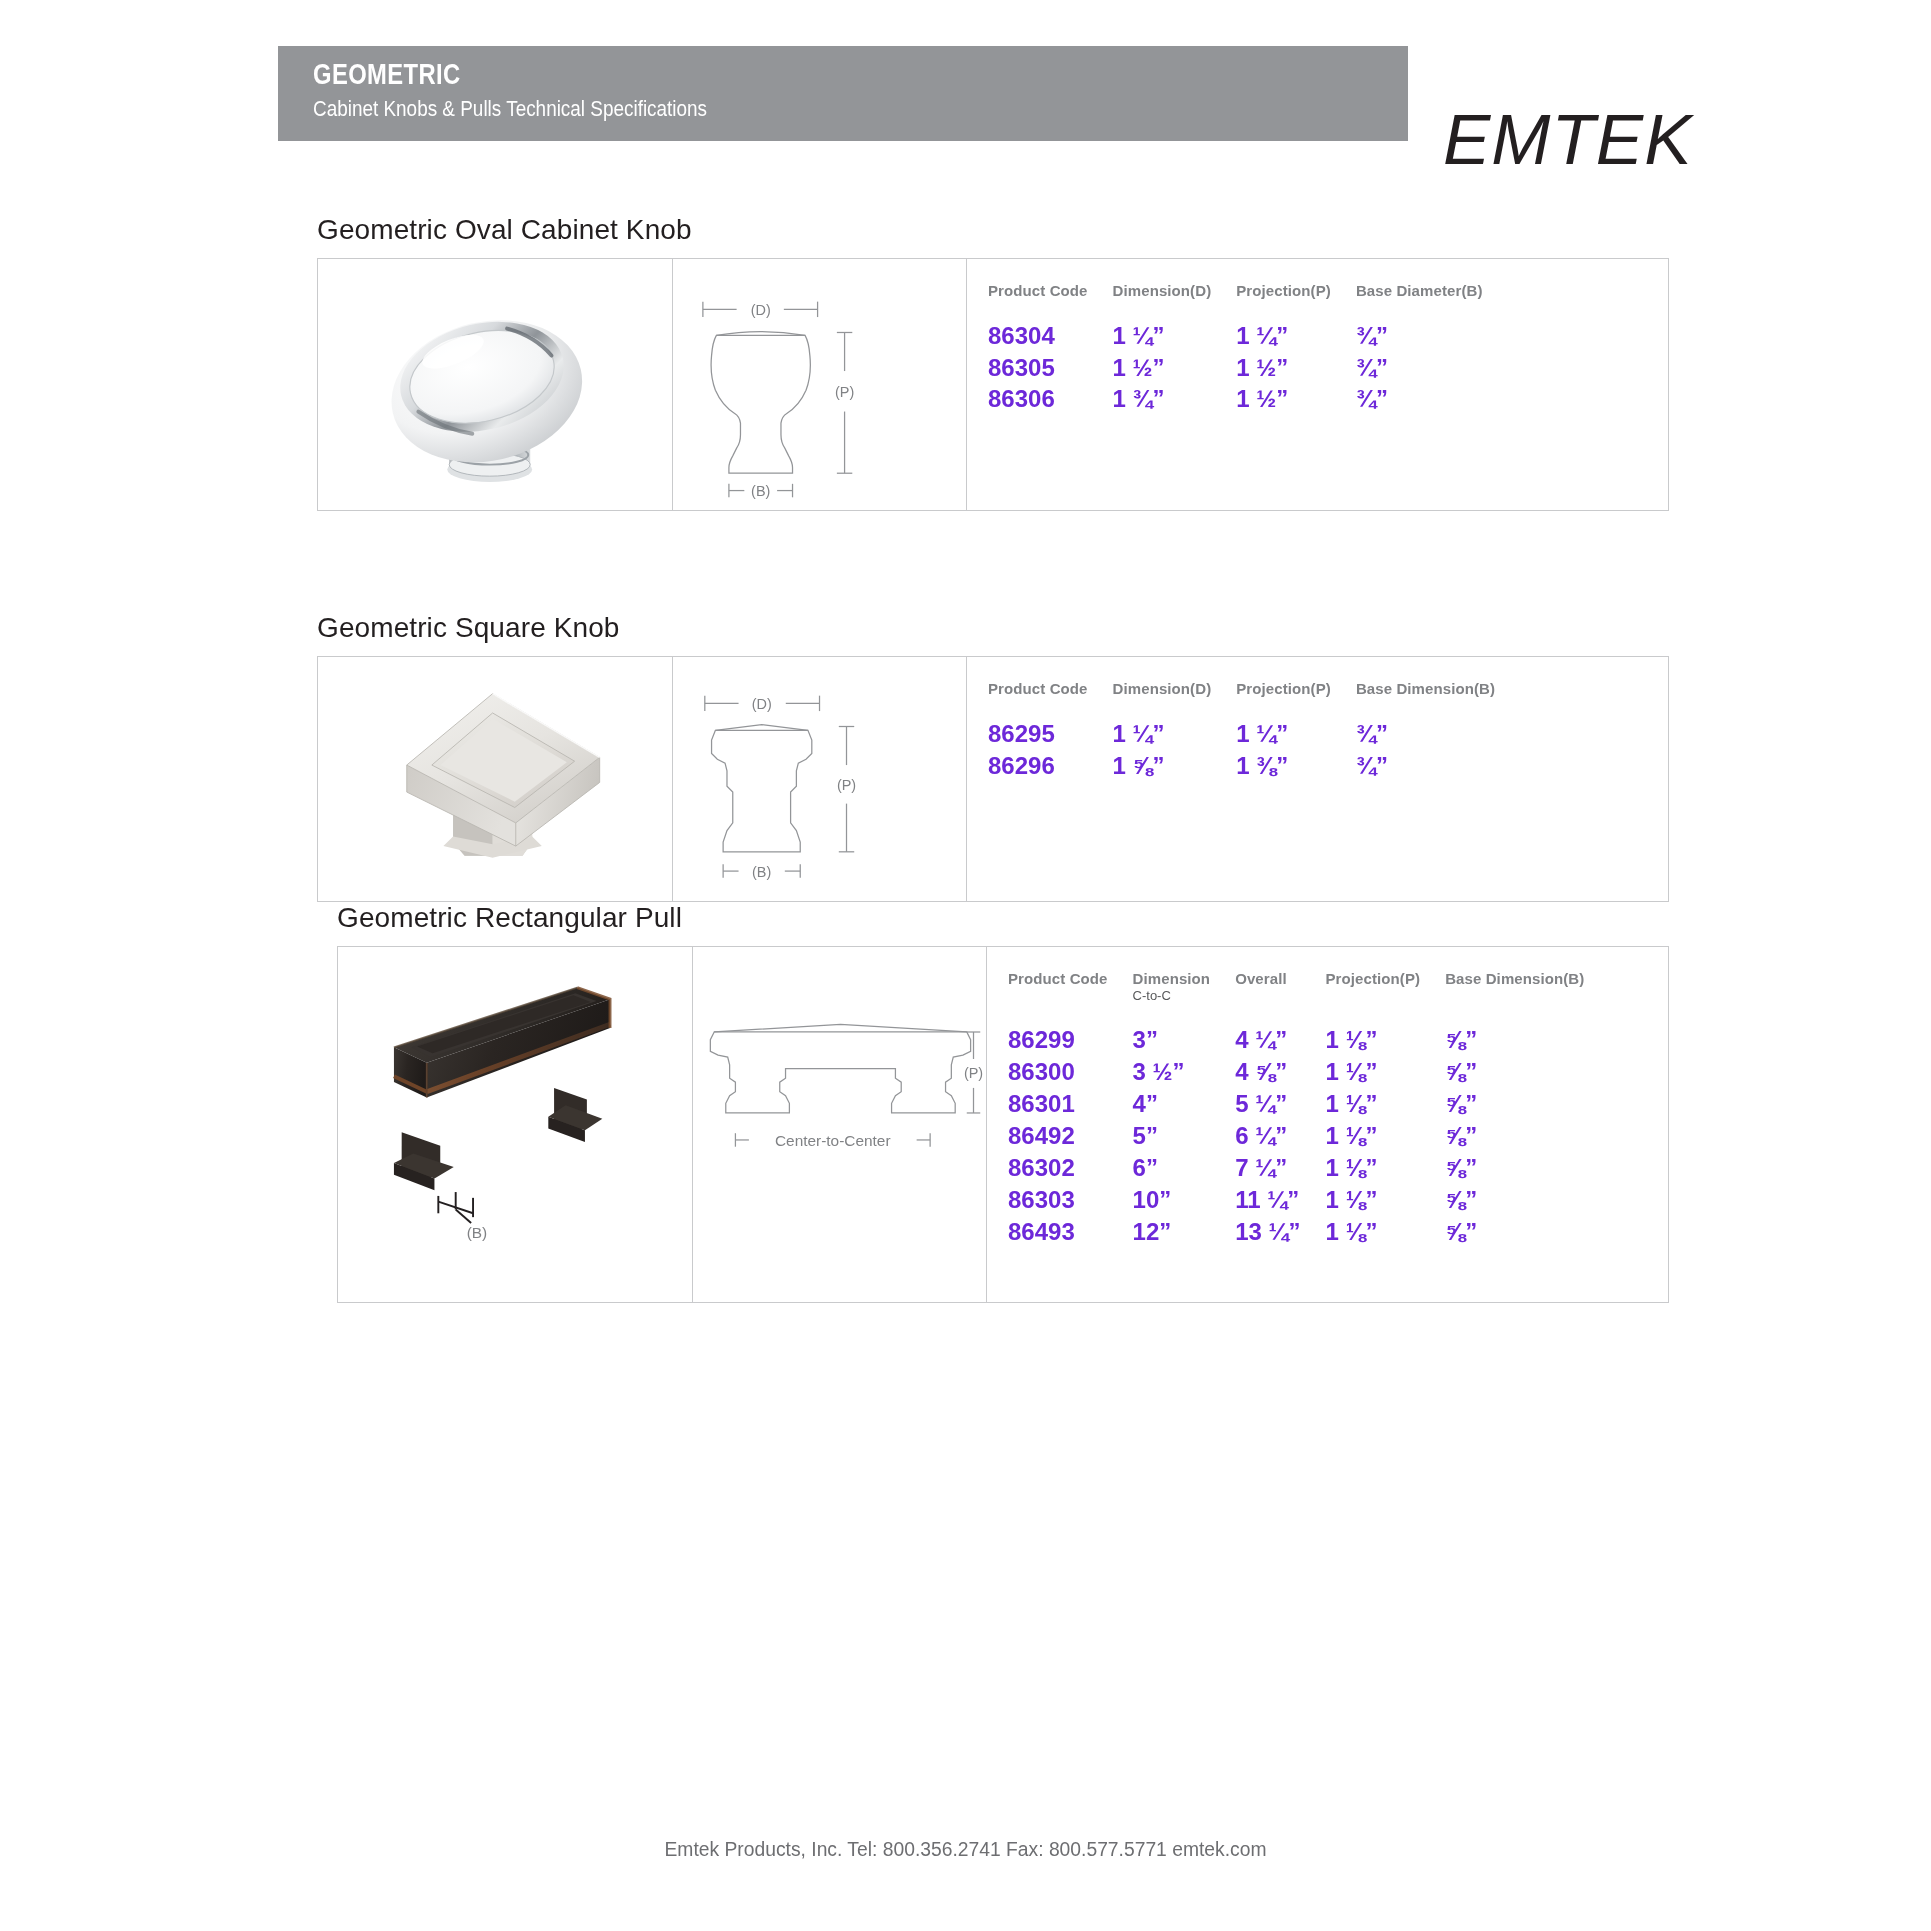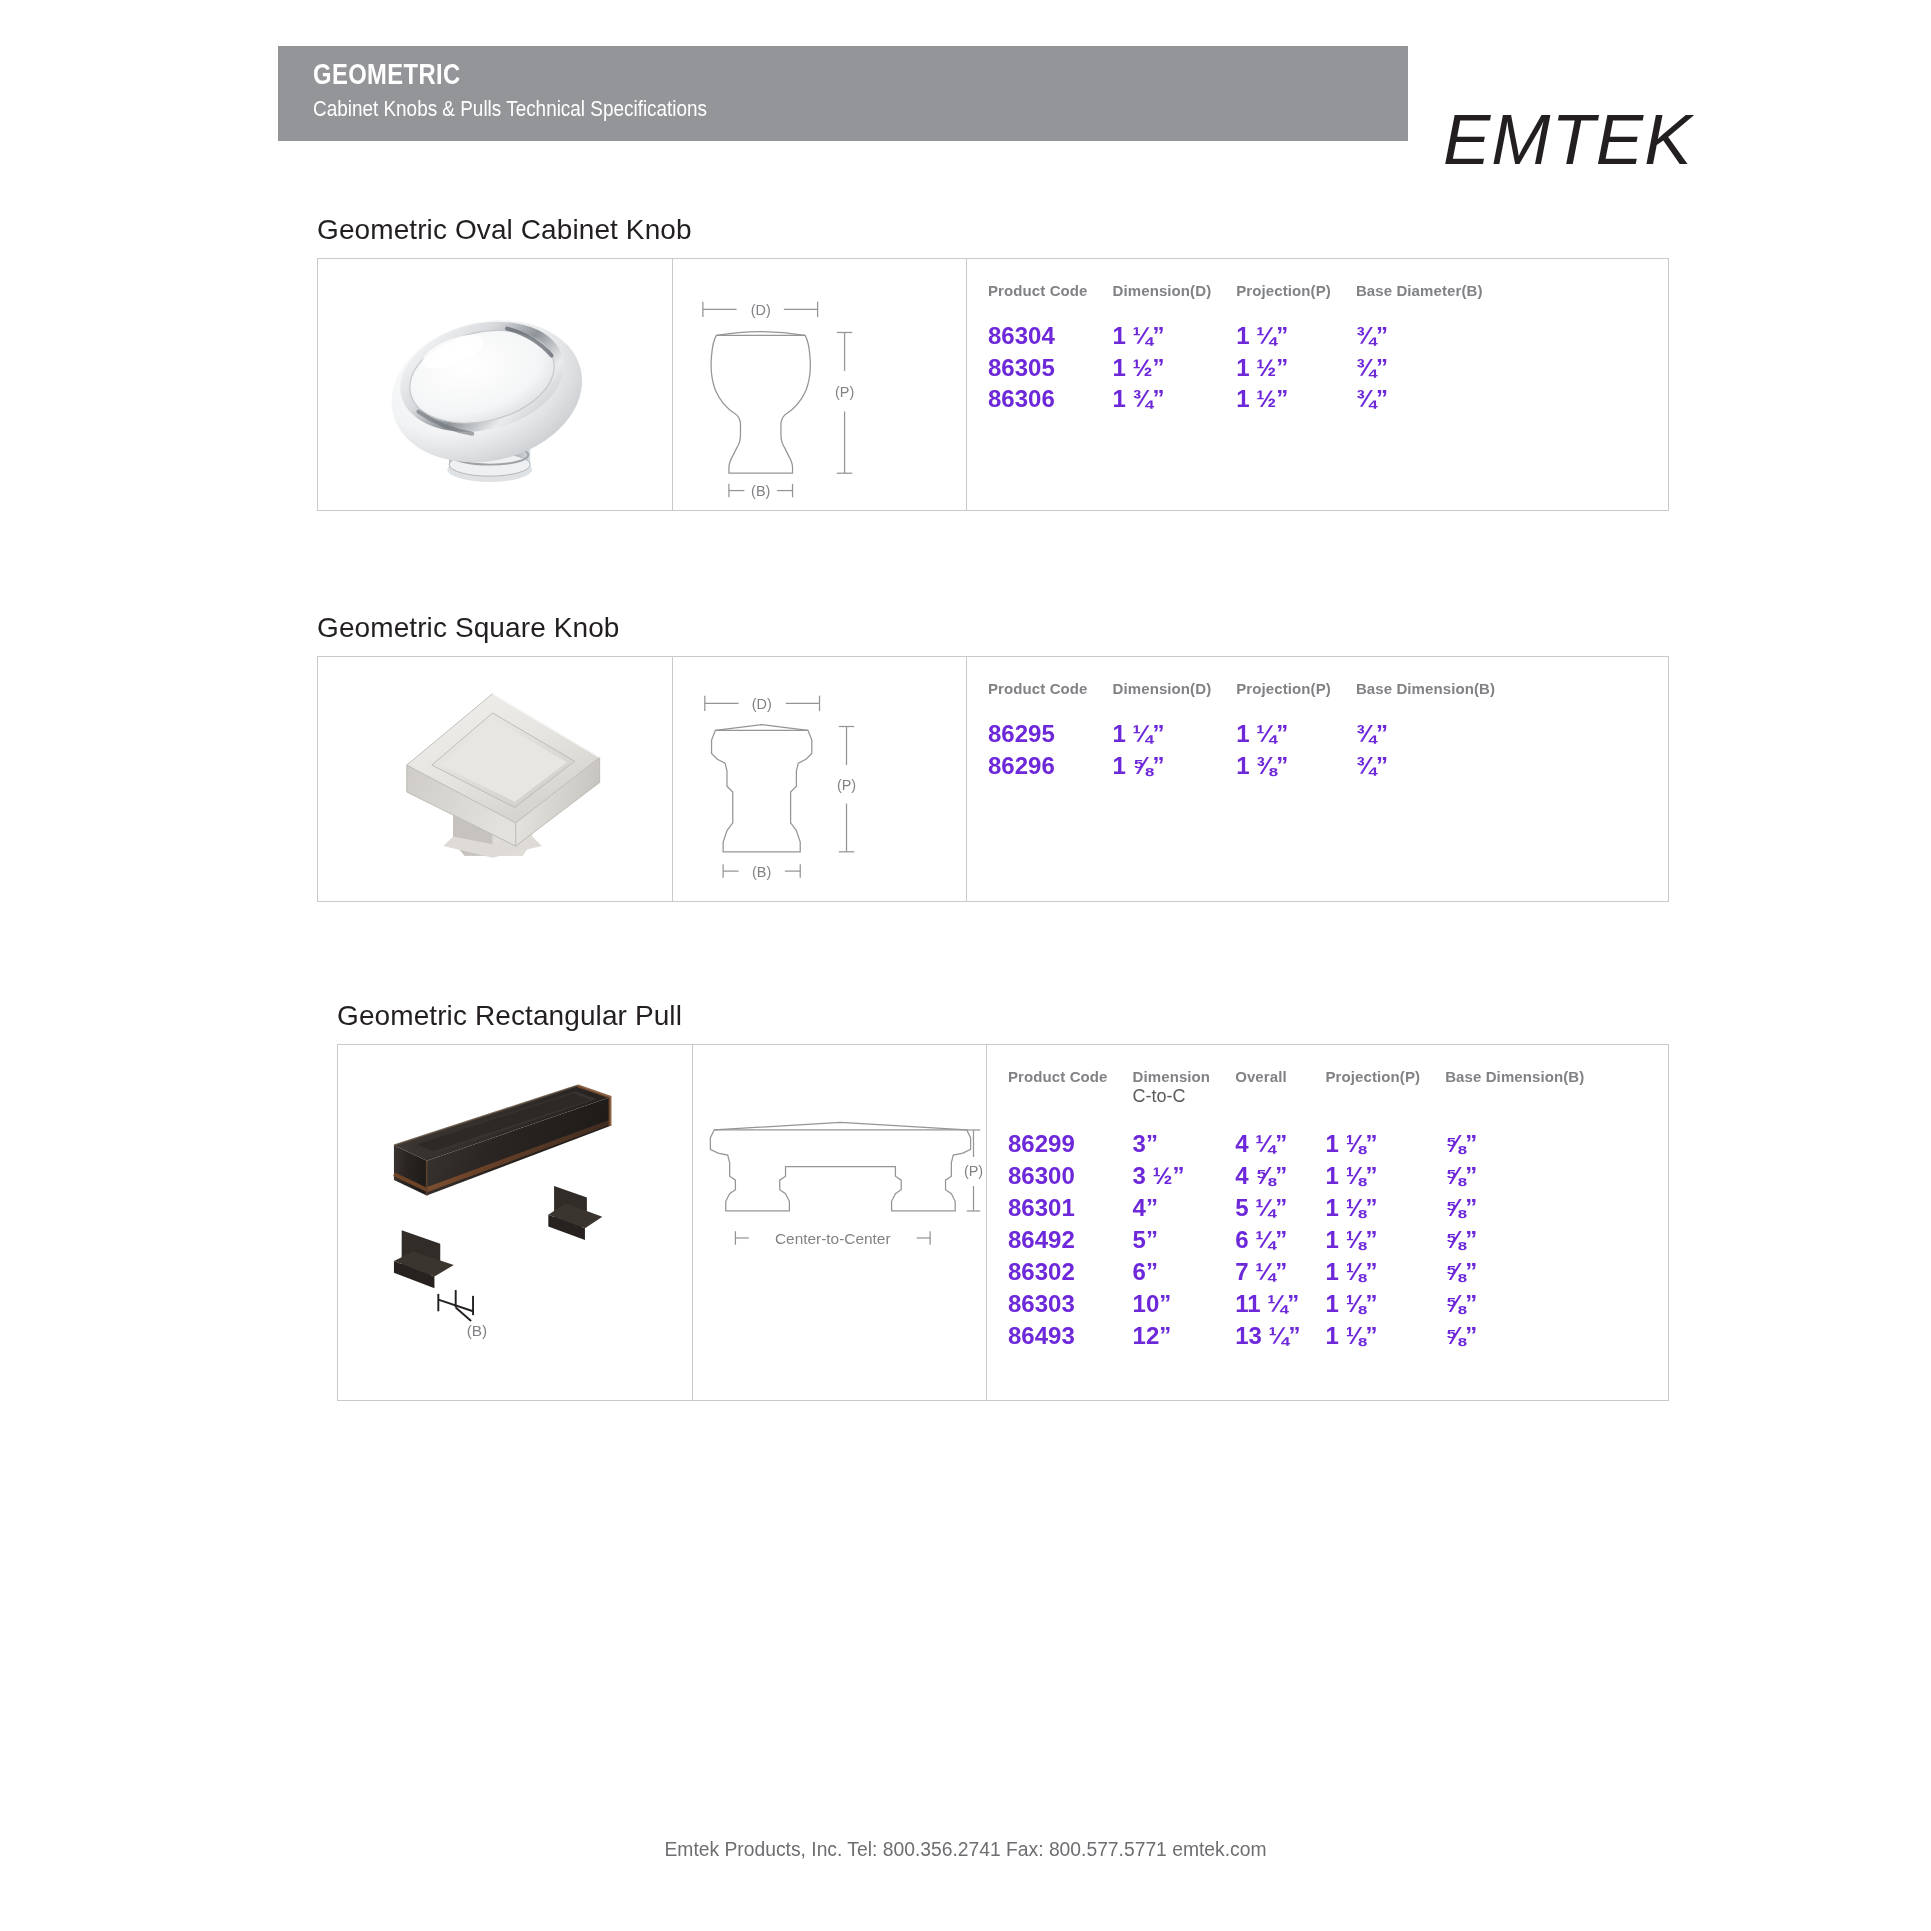--- a/index.html
+++ b/index.html
@@ -89,21 +89,21 @@
     font-weight: bold;
     color: #808285;
     text-align: left;
     padding: 0 25px 0 0;
     white-space: nowrap;
     vertical-align: top;
     letter-spacing: 0.1px;
   }
   table.spec th .sub {
     display: block;
-    font-size: 18px;
+    font-size: 13px;
     font-weight: normal;
     color: #58595b;
     margin-top: 1.9px;
     letter-spacing: 0;
   }
   table.spec td {
     font-size: 24px;
     color: #6d28d9;
     padding: 0 25px 0 0;
     white-space: nowrap;
@@ -375,21 +375,21 @@
             <td>1 ⅝”</td>
             <td>1 ⅜”</td>
             <td>¾”</td>
           </tr>
         </tbody>
       </table>
     </div>
   </div>
 </div>
 
-<div class="section" style="top:1000px;padding-left:20px;">
+<div class="section" style="top:902px;padding-left:20px;">
   <h2 class="section-title">Geometric Rectangular Pull</h2>
   <div class="panel" style="height:357px;">
 
     <div class="cell-photo">
       <div class="photo-wrap">
         <svg viewBox="0 0 368 370" width="355" height="357">
           <defs>
             <linearGradient id="pullTop" x1="0" y1="0" x2="1" y2="0.3">
               <stop offset="0%" stop-color="#4b4540"></stop>
               <stop offset="30%" stop-color="#3a3531"></stop>

